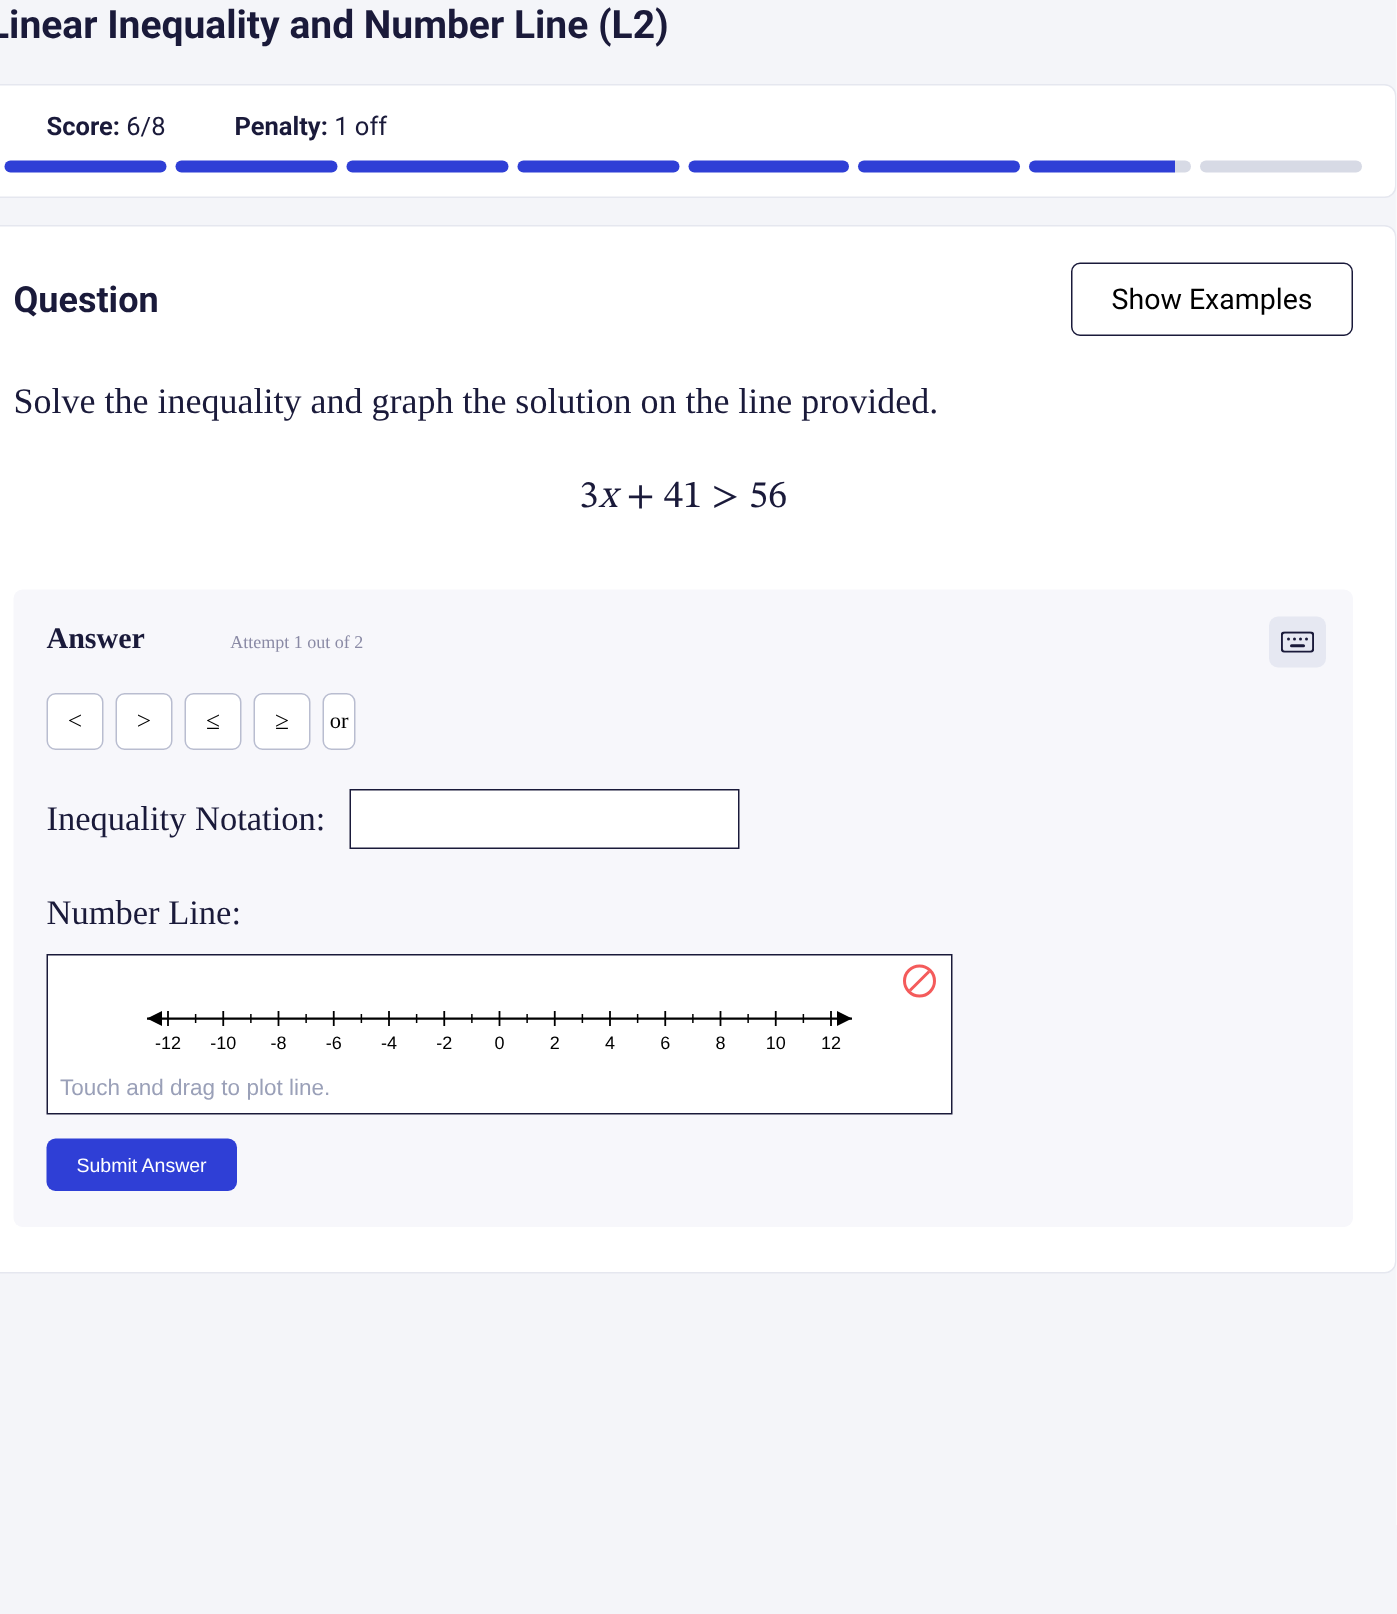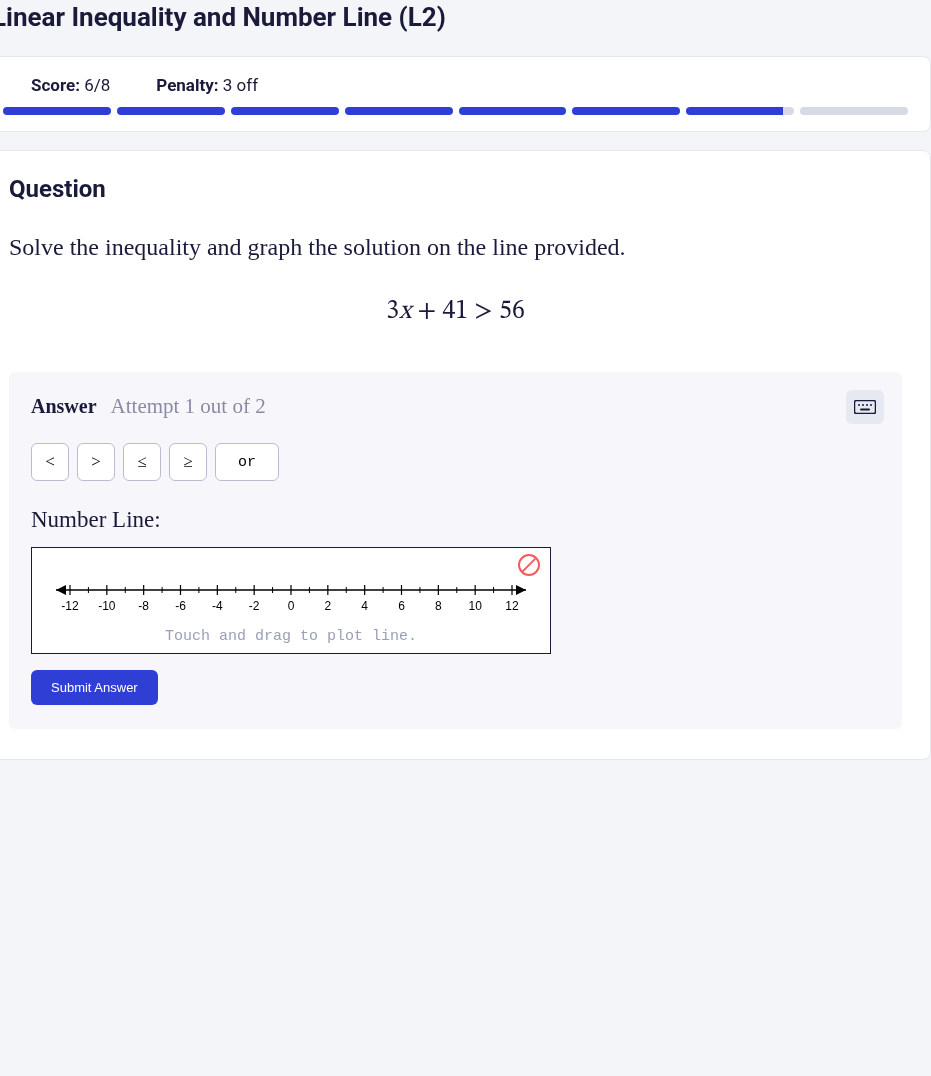--- a/index.html
+++ b/index.html
@@ -66,102 +66,103 @@
     margin-bottom: 44px;
   }
   .answer-panel {
     background: #f7f7fb;
     border-radius: 6px;
     padding: 22px 22px 24px 22px;
     position: relative;
   }
   .answer-header { display:flex; align-items:baseline; gap:14px; margin-bottom: 24px;}
   .answer-header .lab { font-weight:700; font-size:20px; font-family: Georgia, serif;}
-  .answer-header .attempt { color:#8a8aa5; font-size:21px; font-family: Georgia, serif;}
+  .answer-header .attempt { color:#8a8aa5; font-size:12px; font-family: Georgia, serif; margin-left: 43px;}
   .kbd-icon {
     position:absolute; top:18px; right:18px;
     width:38px; height:34px; border-radius:6px; background:#e6e8f2;
     display:flex; align-items:center; justify-content:center;
     cursor:pointer;
   }
   .sym-row { display:flex; gap:8px; margin-bottom: 26px; }
   .sym-btn {
     width:38px; height:38px;
     border:1.5px solid #b9bdd0;
     border-radius:6px;
     background:#fff;
     display:flex; align-items:center; justify-content:center;
     font-size:17px; cursor:pointer;
     font-family: Georgia, serif;
   }
-  .sym-btn.or-btn { width:64px; font-size:15px;font-family:Liberation Mono, monospace; }
+  .sym-btn.or-btn { width:22px; font-size:15px; }
   .row-line { display:flex; align-items:center; gap:16px; margin-bottom: 30px;}
   .row-line .rlabel { font-family: Georgia, serif; font-size:23px; }
   .text-in {
     border:1.5px solid #1a1a3a;
     height:40px; width:260px;
     font-size:18px; padding:0 8px;
     background:#fff;
   }
   .nl-label { font-family: Georgia, serif; font-size:23px; margin-bottom:14px; }
   .nl-box {
     border:1.5px solid #1a1a3a;
     background:#fff;
-    width:520px;
+    width:604px;
     padding: 26px 8px 8px 8px;
     position:relative;
     margin-bottom: 16px;
   }
   .nl-nosign {
     position:absolute; top:6px; right:10px;
     width:22px; height:22px; border-radius:50%;
     border:2px solid #f45b5b;
     display:flex; align-items:center; justify-content:center;
   }
   .nl-nosign::after{
     content:""; width:2px; height:18px; background:#f45b5b; transform:rotate(45deg);
   }
   .nl-svg { width:100%; height:50px; display:block; }
-  .nl-caption { text-align:center; font-family:Liberation Mono, monospace; color:#9aa0b8; font-size:15px; margin-top:4px;}
+  .nl-caption { text-align:left; font-family:Liberation Sans, sans-serif; color:#9aa0b8; font-size:15px; margin-top:4px;}
   .btn-primary {
     background:#2f3fd6; color:#fff; border:none; border-radius:6px;
     padding:10px 20px; font-size:13px; cursor:pointer;
   }
 </style>
 </head>
 <body>
 
 <div class="page-title">Linear Inequality and Number Line (L2)</div>
 
 <div class="card score-card">
   <div class="score-line">
     <span>
       <span class="label">Score:</span>
       <span class="val">6/8</span>
     </span>
     <span>
       <span class="label">Penalty:</span>
-      <span class="val">3 off</span>
+      <span class="val">1 off</span>
     </span>
   </div>
   <div class="progress-row" id="progress-row">
       <div class="progress-seg filled"></div>
       <div class="progress-seg filled"></div>
       <div class="progress-seg filled"></div>
       <div class="progress-seg filled"></div>
       <div class="progress-seg filled"></div>
       <div class="progress-seg filled"></div>
       <div class="progress-seg partial"></div>
       <div class="progress-seg"></div>
     </div>
 </div>
 
 <div class="card question-card">
   <div class="q-header">
     <div class="q-header-title">Question</div>
+    <button class="btn-outline">Show Examples</button>
   </div>
 
   <div class="instruction">Solve the inequality and graph the solution on the line provided.</div>
 
   <div class="math-display">
     <span style="font-style:normal;">3</span><span style="font-style:italic;">x</span><span> + 41 &gt; 56</span>
   </div>
 
   <div class="answer-panel">
     <div class="kbd-icon">
@@ -181,20 +182,24 @@
     </div>
 
     <div class="sym-row">
       <button class="sym-btn">&lt;</button>
       <button class="sym-btn">&gt;</button>
       <button class="sym-btn">≤</button>
       <button class="sym-btn">≥</button>
       <button class="sym-btn or-btn">or</button>
     </div>
 
+    <div class="row-line">
+      <span class="rlabel">Inequality Notation:</span>
+      <input class="text-in" type="text" value="" style="">
+    </div>
 
     <div class="nl-label">Number Line:</div>
 
     <div class="nl-box">
       <div class="nl-nosign"></div>
       <svg class="nl-svg" id="nl-svg" viewBox="0 0 500 50">
           <line x1="15" y1="16" x2="485" y2="16" stroke="#000" stroke-width="1.5"></line>
           <polygon points="15,16 25,11 25,21" fill="#000"></polygon>
           <polygon points="485,16 475,11 475,21" fill="#000"></polygon>
           <line x1="29" y1="11" x2="29" y2="21" stroke="#000" stroke-width="1.2"></line>

